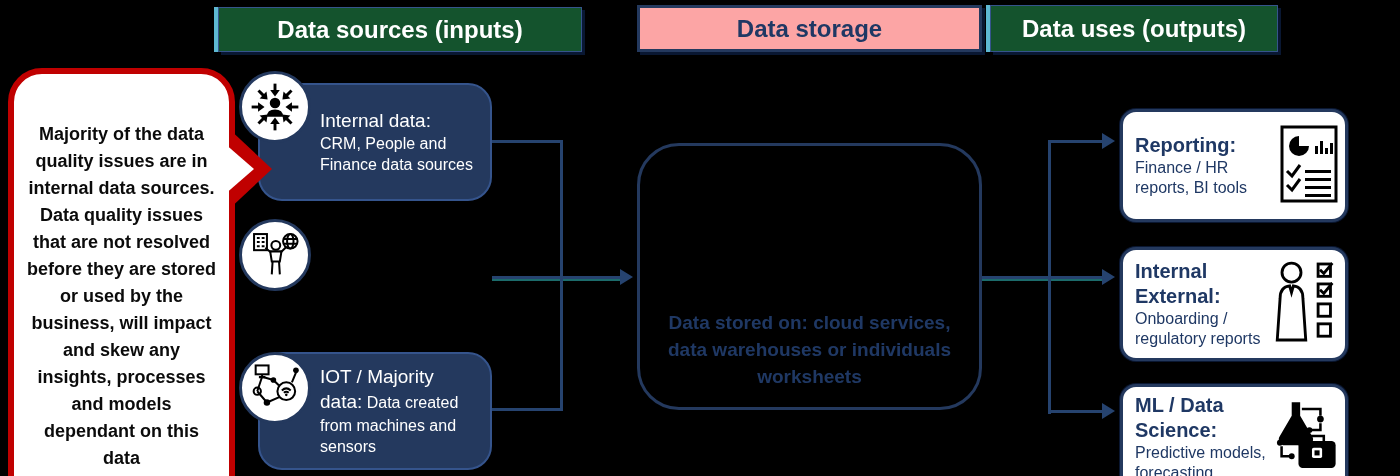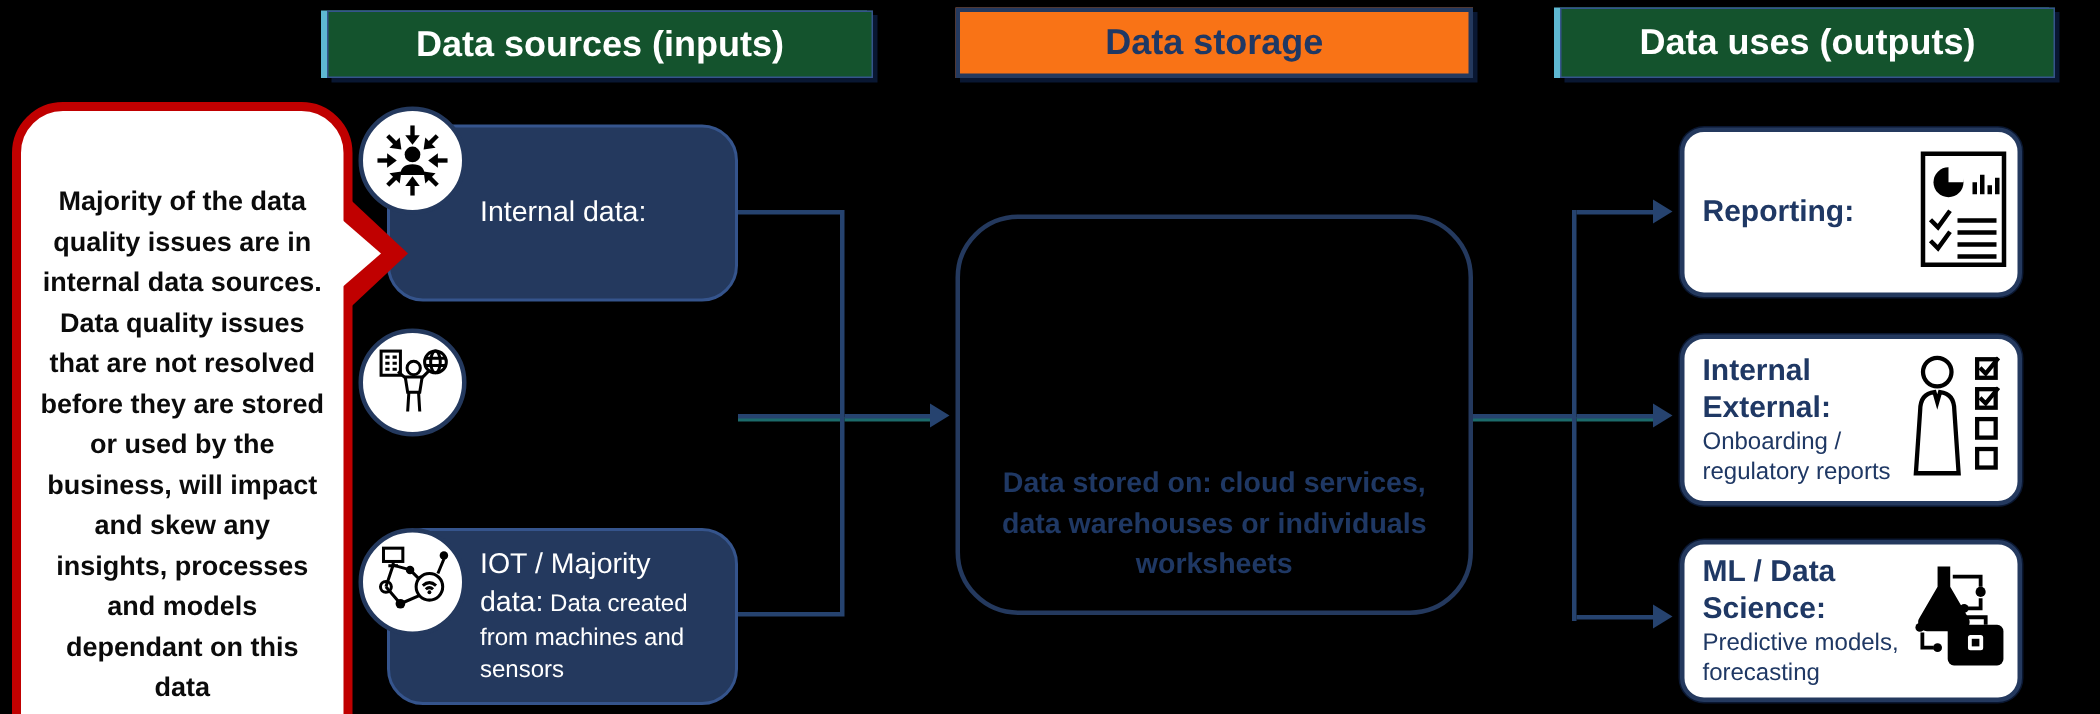--- a/index.html
+++ b/index.html
@@ -17,25 +17,25 @@
             border-left:46px solid #C00000;}
   .tail-white{position:absolute;left:216px;top:136px;width:0;height:0;z-index:4;
               border-top:33px solid transparent;border-bottom:33px solid transparent;
               border-left:38px solid #fff;}
 
   
   .hdr{position:absolute;display:flex;align-items:center;justify-content:center;
        font-weight:bold;font-size:24px;box-sizing:border-box;}
   .hdr-navy{background:#14532d;color:#fff;border:1px solid #35548C;
             box-shadow:-4px 0 0 #5EB8D2, 3px 3px 0 rgba(10,25,55,.9);}
-  .hdr-white{background:#f97316;color:#1F3864;border:3px solid #24395E;
+  .hdr-white{background:#fca5a5;color:#1F3864;border:3px solid #24395E;
              box-shadow:3px 3px 0 rgba(10,25,55,.9);}
   #hdr-sources{left:218px;top:7px;width:364px;height:45px;}
   #hdr-storage{left:637px;top:5px;width:345px;height:47px;}
-  #hdr-uses{left:1040px;top:5px;width:330px;height:47px;}
+  #hdr-uses{left:990px;top:5px;width:288px;height:47px;}
 
   
   .src-card{position:absolute;left:258px;width:234px;background:#24395E;
             border:2px solid #35548C;border-radius:24px;box-sizing:border-box;
             color:#fff;display:flex;flex-direction:column;justify-content:center;
             padding:10px 14px 10px 60px;z-index:1;}
   .src-title{font-weight:normal;font-size:19px;line-height:1.3;display:block;}
   .src-desc{font-size:16px;line-height:1.32;}
   .inline-title .src-title{display:inline;}
   .inline-title .src-desc{display:inline;}
@@ -54,21 +54,21 @@
                border:3px solid #24395E;border-radius:42px;box-sizing:border-box;
                display:flex;align-items:flex-end;justify-content:center;}
   .storage-caption{color:#1F3864;font-weight:bold;font-size:19px;line-height:1.42;
                    text-align:center;padding:0 22px 16px;}
 
   
   .use-card{position:absolute;left:1120px;width:228px;background:#fff;
             border:3px solid #24395E;border-radius:16px;box-sizing:border-box;
             box-shadow:0 0 0 1px rgba(15,35,75,.65);
             display:flex;flex-direction:column;justify-content:center;
-            padding:8px 8px 8px 12px;color:#1F3864;}
+            padding:8px 8px 8px 12px;color:#1F3864;margin-top:24px;}
   #use-1{top:85px;height:113px;}
   #use-2{top:223px;height:114px;}
   #use-3{top:360px;height:108px;}
   .use-title{font-weight:bold;font-size:20px;line-height:1.25;width:140px;}
   .use-desc{font-size:16px;line-height:1.28;width:140px;}
   .use-icon{position:absolute;right:6px;top:50%;transform:translateY(-50%);}
 
   
   .line{position:absolute;background:#26436F;}
   .line-h{height:3px;}
@@ -92,20 +92,21 @@
   </div>
   <div class="tail-red"></div>
   <div class="tail-white"></div>
 
   <div class="hdr hdr-navy" id="hdr-sources">Data sources (inputs)</div>
   <div class="hdr hdr-white" id="hdr-storage">Data storage</div>
   <div class="hdr hdr-navy" id="hdr-uses">Data uses (outputs)</div>
 
   <div class="src-card" id="src-1">
     <span class="src-title">Internal data:</span>
+    <span class="src-desc">CRM, People and Finance data sources</span>
   </div>
   <div class="src-card inline-title" id="src-3">
     <div>
       <span class="src-title">IOT / Majority data:</span>
       <span class="src-desc">Data created from machines and sensors</span>
     </div>
   </div>
 
   <div class="src-icon" id="icon-1">
     <svg width="58" height="58" viewBox="0 0 72 72">
@@ -167,20 +168,21 @@
   <div class="line line-v" style="left:1048px;top:140px;height:274px;"></div>
   <div class="line line-h" style="left:1051px;top:140px;width:52px;"></div>
   <div class="arrowhead" style="left:1102px;top:133px;"></div>
   <div class="line line-h teal" style="left:1051px;top:276px;width:52px;"></div>
   <div class="arrowhead" style="left:1102px;top:269px;"></div>
   <div class="line line-h" style="left:1051px;top:410px;width:52px;"></div>
   <div class="arrowhead" style="left:1102px;top:403px;"></div>
 
   <div class="use-card" id="use-1">
     <span class="use-title">Reporting:</span>
+    <span class="use-desc">Finance / HR reports, BI tools</span>
     <span class="use-icon">
       <svg width="60" height="84" viewBox="0 0 60 80">
         <rect class="st3" x="3" y="3" width="54" height="74"></rect>
         <circle class="fl" cx="20" cy="22" r="10"></circle>
         <path d="M20,22 L20,10 A10,10 0 0 1 30,22 Z" fill="#fff"></path>
         <rect class="fl" x="36" y="22" width="3" height="8"></rect>
         <rect class="fl" x="41" y="17" width="3" height="13"></rect>
         <rect class="fl" x="46" y="24" width="3" height="6"></rect>
         <rect class="fl" x="51" y="19" width="3" height="11"></rect>
         <path class="st3" d="M8,47 l5,5 l8,-11"></path>

